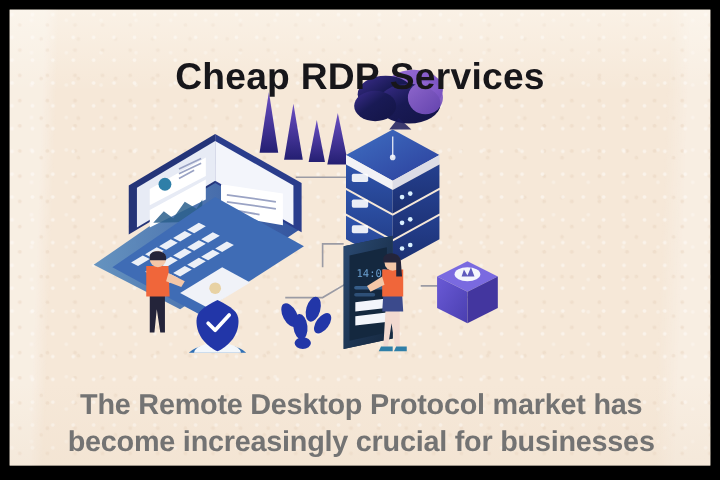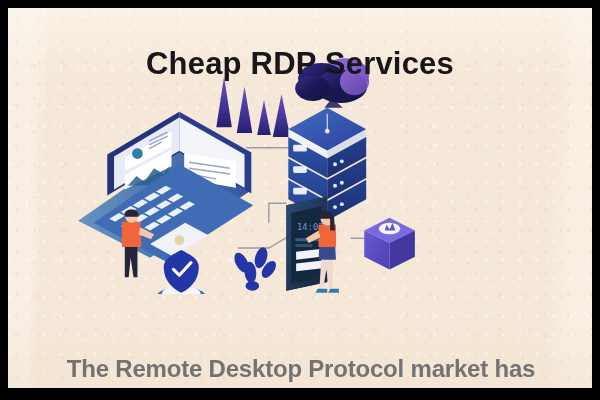--- a/index.html
+++ b/index.html
@@ -264,16 +264,17 @@
           <circle cx="328" cy="166" r="7" fill="#f4c7a8"></circle>
           <path d="M320,162 C322,156 335,157 335,165 L336,178 L331,178 L331,166 L320,166 Z" fill="#24243a"></path>
           <path d="M318,238 L328,238 L328,242 L316,242 Z" fill="#2f7fa8"></path>
           <path d="M331,238 L340,238 L340,242 L329,242 Z" fill="#2f7fa8"></path>
         </g>
       </svg>
     </div>
 
     <div id="body-copy">
       <span class="ln">The Remote Desktop Protocol market has</span>
+      <span class="ln">become increasingly crucial for businesses</span>
     </div>
 
   </div>
 </div>
 
 </body></html>

